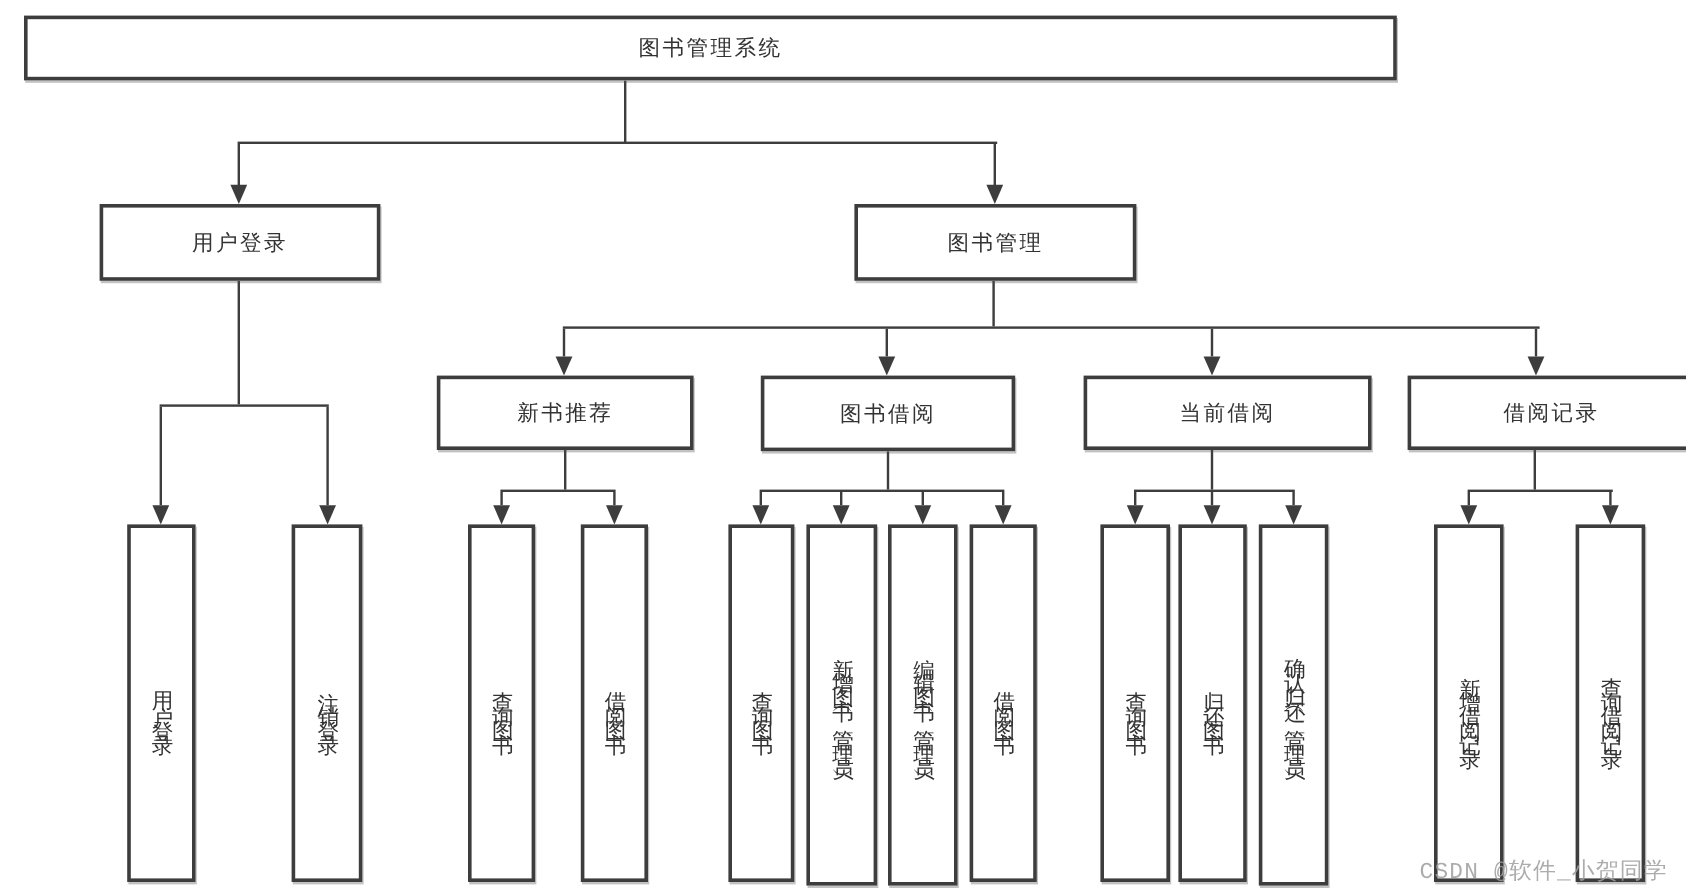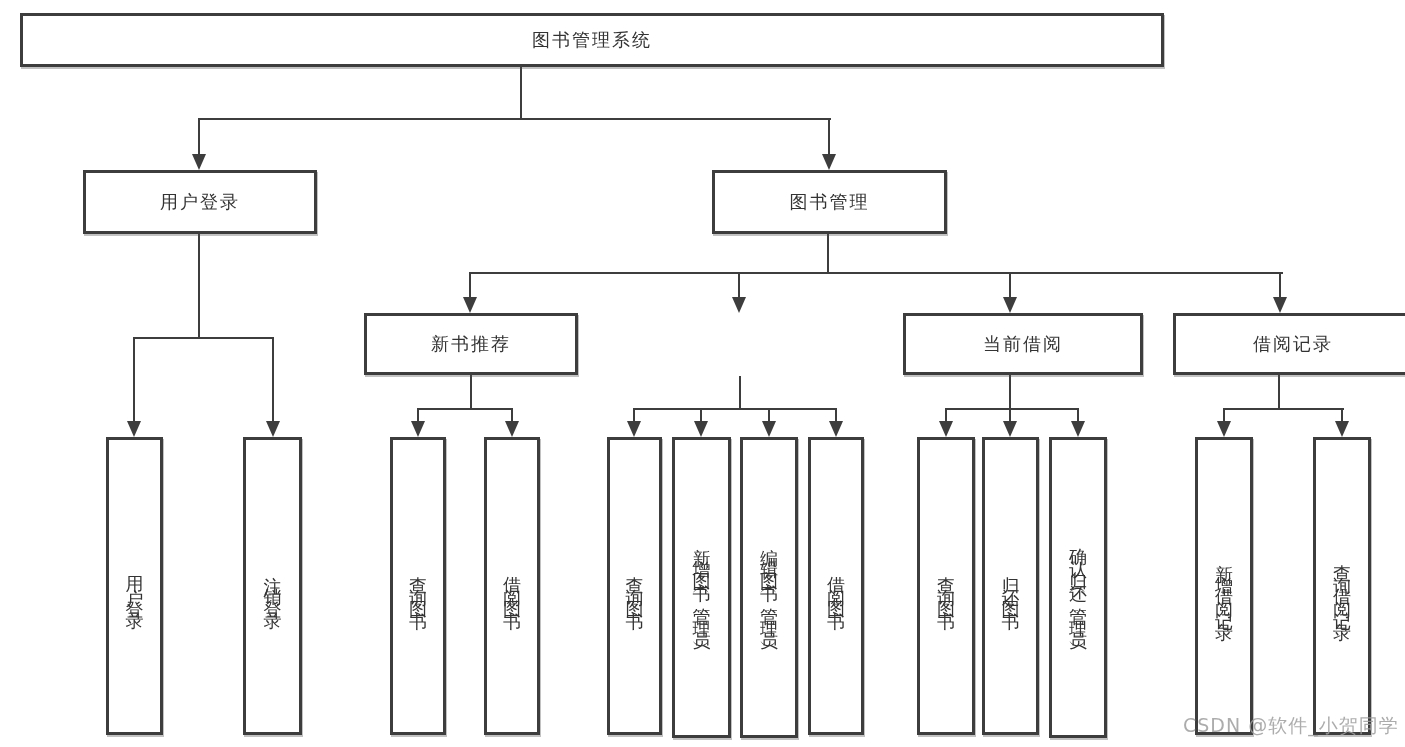--- a/index.html
+++ b/index.html
@@ -46,40 +46,44 @@
     z-index:1;
   }
   .watermark{
     position:absolute;
     left:1183px;top:713px;
     font-size:19px;
     color:rgba(158,158,158,0.85);
     letter-spacing:1px;
     white-space:nowrap;
     z-index:5;
+    font-family:Liberation Mono, monospace;
   }
 </style>
 </head>
 <body>
 
 <div class="canvas">
 
   <div class="node h" style="left:20px;top:13px;width:1144px;height:54px">
     <span class="lbl">图书管理系统</span>
   </div>
 
   <div class="node h" style="left:83px;top:170px;width:234px;height:64px">
     <span class="lbl">用户登录</span>
   </div>
   <div class="node h" style="left:364px;top:313px;width:214px;height:62px">
     <span class="lbl">新书推荐</span>
   </div>
 
   <div class="node h" style="left:712px;top:170px;width:235px;height:64px">
     <span class="lbl">图书管理</span>
+  </div>
+  <div class="node h" style="left:634px;top:313px;width:212px;height:63px">
+    <span class="lbl">图书借阅</span>
   </div>
   <div class="node h" style="left:903px;top:313px;width:240px;height:62px">
     <span class="lbl">当前借阅</span>
   </div>
   <div class="node h" style="left:1173px;top:313px;width:240px;height:62px">
     <span class="lbl">借阅记录</span>
   </div>
 
   <div class="node v" style="left:106px;top:437px;width:57px;height:298px">
     <span class="lbl">用户登录</span>

